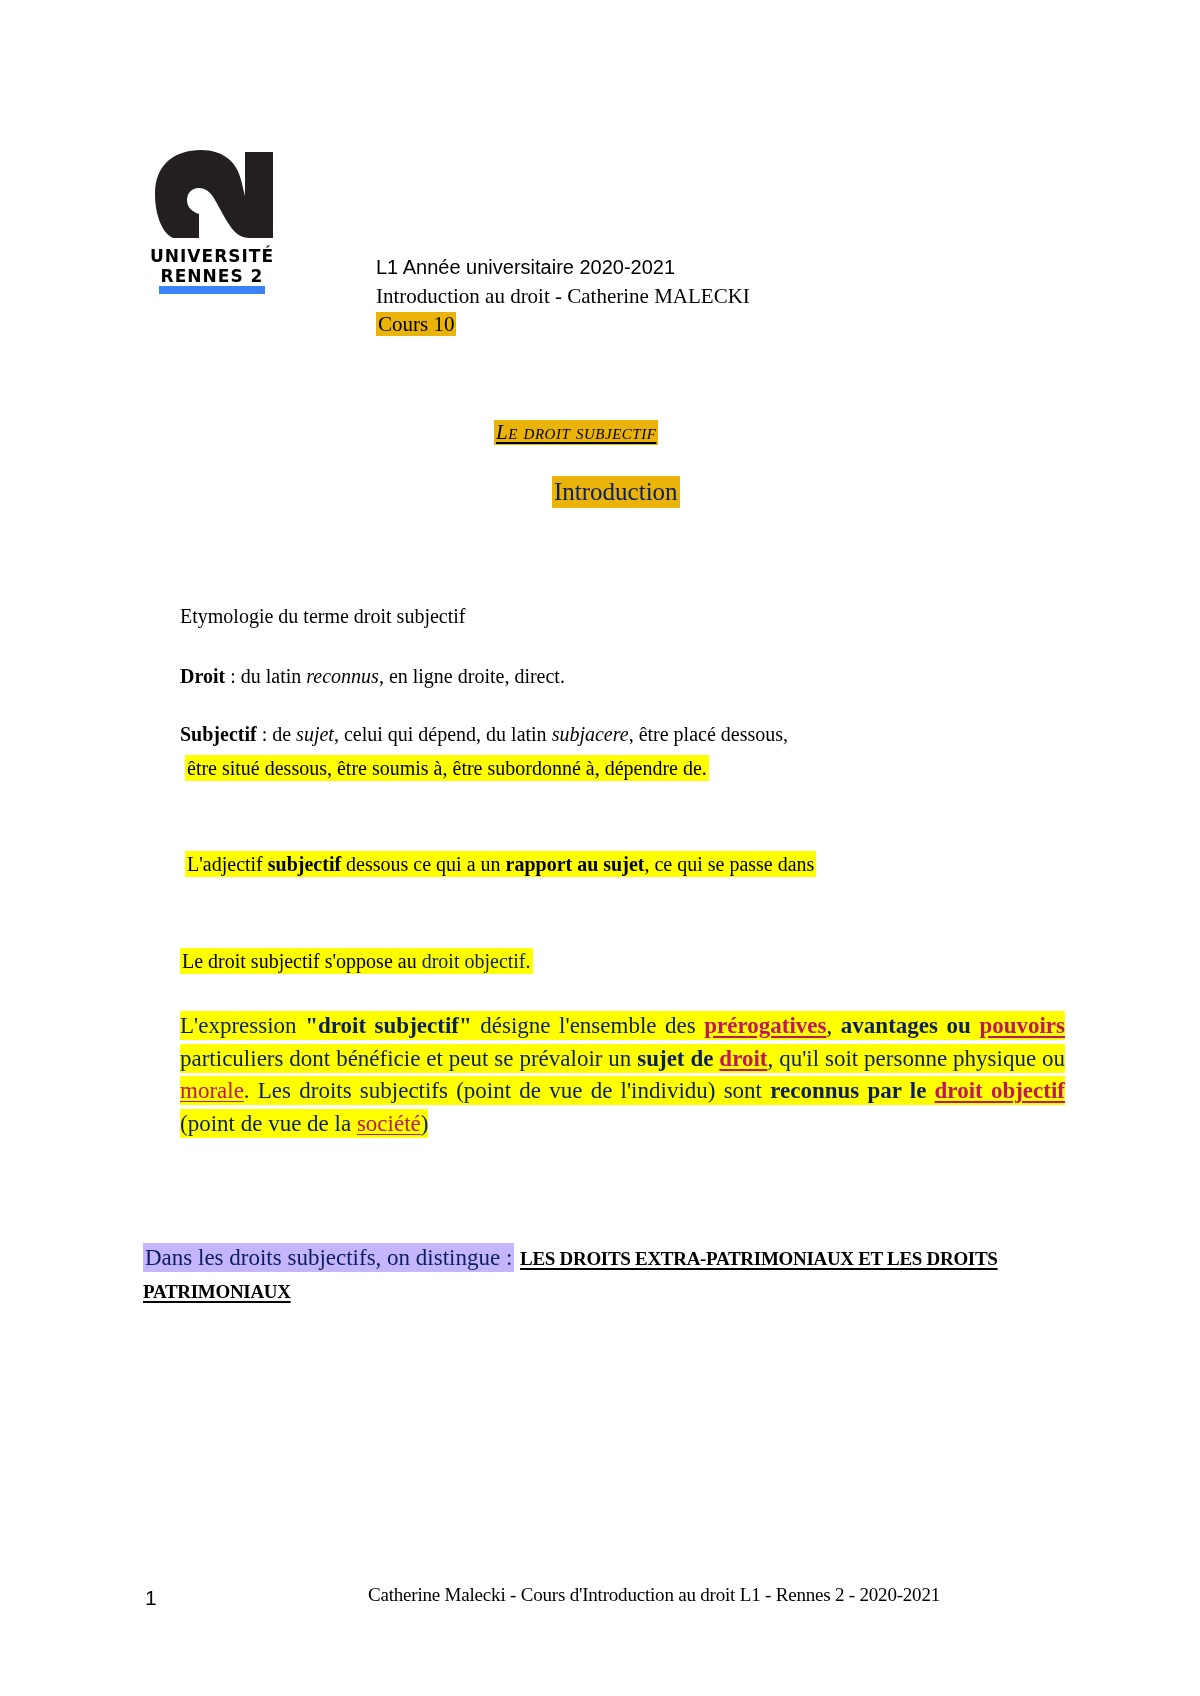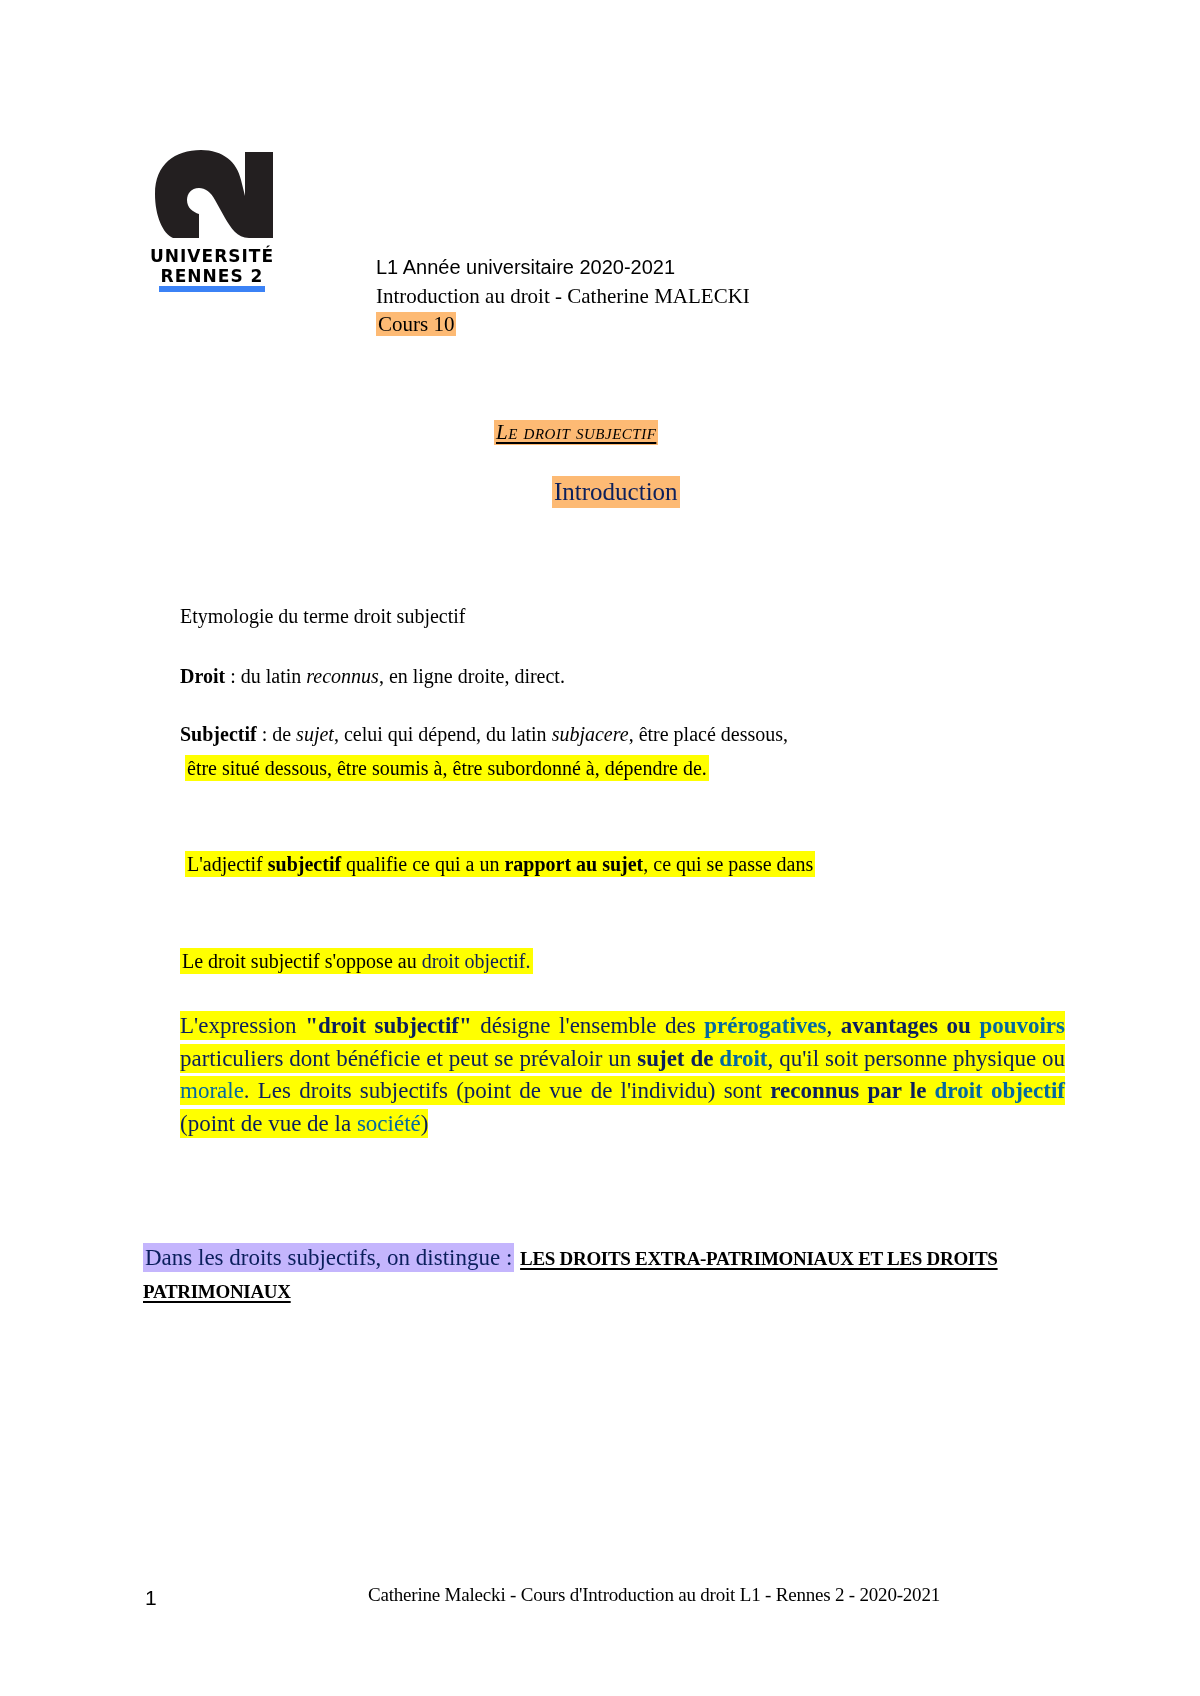--- a/index.html
+++ b/index.html
@@ -1,27 +1,27 @@
 <!DOCTYPE html>
 <html><head>
   <meta charset="utf-8">
   <style>
     html, body { margin: 0; padding: 0; background: #ffffff; }
     body { width: 1200px; height: 1696px; position: relative; overflow: hidden; font-family: "Liberation Serif", serif; color: #000; }
     .abs { position: absolute; }
     .hl-yellow { background: #ffff00; }
-    .hl-cyan { background: #fdba74; }
+    .hl-cyan { background: #eab308; }
     .hl-mint { background: #c4b5fd; }
     .navy { color: #0b1f5c; }
-    .link { color: #0369a1; text-decoration-thickness: 2px; text-underline-offset: 3px; }
+    .link { color: #be185d; text-decoration: underline; text-decoration-thickness: 2px; text-underline-offset: 3px; }
 
     
     .logo { left: 145px; top: 146px; width: 134px; height: 140px; }
     .logo-text { font-family: "DejaVu Sans", sans-serif; font-weight: 900; font-size: 17px; letter-spacing: 1px; line-height: 20px; text-align: center; width: 134px; }
-    .logo-text .u { border-bottom: 6px solid #3b82f6; display: inline-block; padding: 0 2px; }
+    .logo-text .u { border-bottom: 8px solid #3b82f6; display: inline-block; padding: 0 2px; }
 
     .hdr { left: 376px; font-size: 21px; line-height: 28px; }
     .hdr1 { top: 253px; font-family: "Liberation Sans", sans-serif; font-size: 20px; }
     .hdr2 { top: 282px; }
     .hdr3 { top: 310px; }
 
     .title { left: 494px; top: 420px; font-size: 21px; letter-spacing: 0.5px; text-decoration: underline; text-decoration-thickness: 2px; text-underline-offset: 3px; font-variant: small-caps; padding: 0 2px; font-style: italic; }
     .intro { left: 552px; top: 476px; font-size: 25px; padding: 0 2px; line-height: 32px; }
 
     .p { left: 180px; font-size: 20px; line-height: 32px; }
@@ -61,21 +61,21 @@
 </div>
 
 <div class="abs p" style="top:718px;">
   <b>Subjectif</b><span> : de </span><i>sujet</i><span>, celui qui dépend, du latin </span><i>subjacere</i><span>, être placé dessous,</span>
 </div>
 <div class="abs p" style="top:752px; left:185px;">
   <span class="hl-yellow" style="padding:2px 2px;">être situé dessous, être soumis à, être subordonné à, dépendre de.</span>
 </div>
 
 <div class="abs p" style="top:848px; left:185px;">
-  <span class="hl-yellow" style="padding:2px 2px;"><span>L'adjectif </span><b>subjectif</b><span> qualifie ce qui a un </span><b>rapport au sujet</b><span>, ce qui se passe dans</span></span><br>
+  <span class="hl-yellow" style="padding:2px 2px;"><span>L'adjectif </span><b>subjectif</b><span> dessous ce qui a un </span><b>rapport au sujet</b><span>, ce qui se passe dans</span></span><br>
 </div>
 
 <div class="abs p" style="top:945px;">
   <span class="hl-yellow" style="padding:2px 2px;"><span>Le droit subjectif s'oppose au </span><span class="navy">droit objectif.</span></span>
 </div>
 
 <div class="abs body-block navy just" style="top:1010px;">
   <span class="hl-yellow" style="padding:2px 0; box-decoration-break: clone; -webkit-box-decoration-break: clone;">
     <span>L'expression </span><b>"droit subjectif"</b><span> désigne l'ensemble des </span><b><a class="link">prérogatives</a></b><span>, </span><b>avantages ou </b><b><a class="link">pouvoirs</a></b><span> particuliers dont bénéficie et peut se prévaloir un </span><b>sujet de </b><b><a class="link">droit</a></b><span>, qu'il soit personne physique ou </span><a class="link" style="text-decoration-thickness:1px;">morale</a><span>. Les droits subjectifs (point de vue de l'individu) sont </span><b>reconnus par le </b><b><a class="link">droit objectif</a></b><span> (point de vue de la </span><a class="link" style="text-decoration-thickness:1px;">société</a><span>)</span>
   </span>

